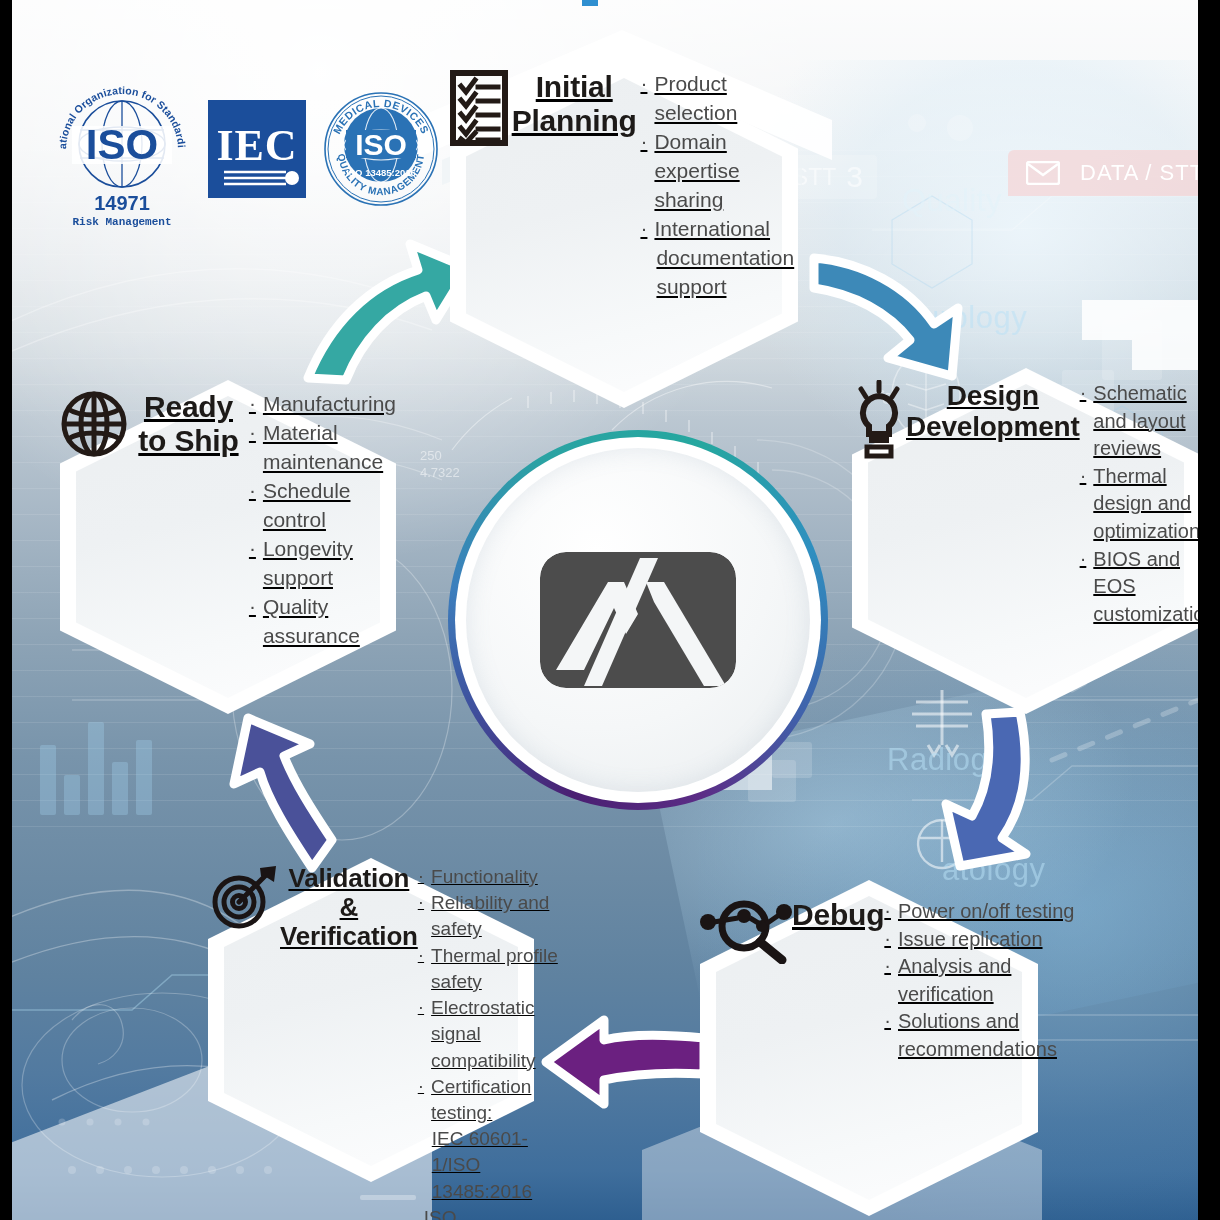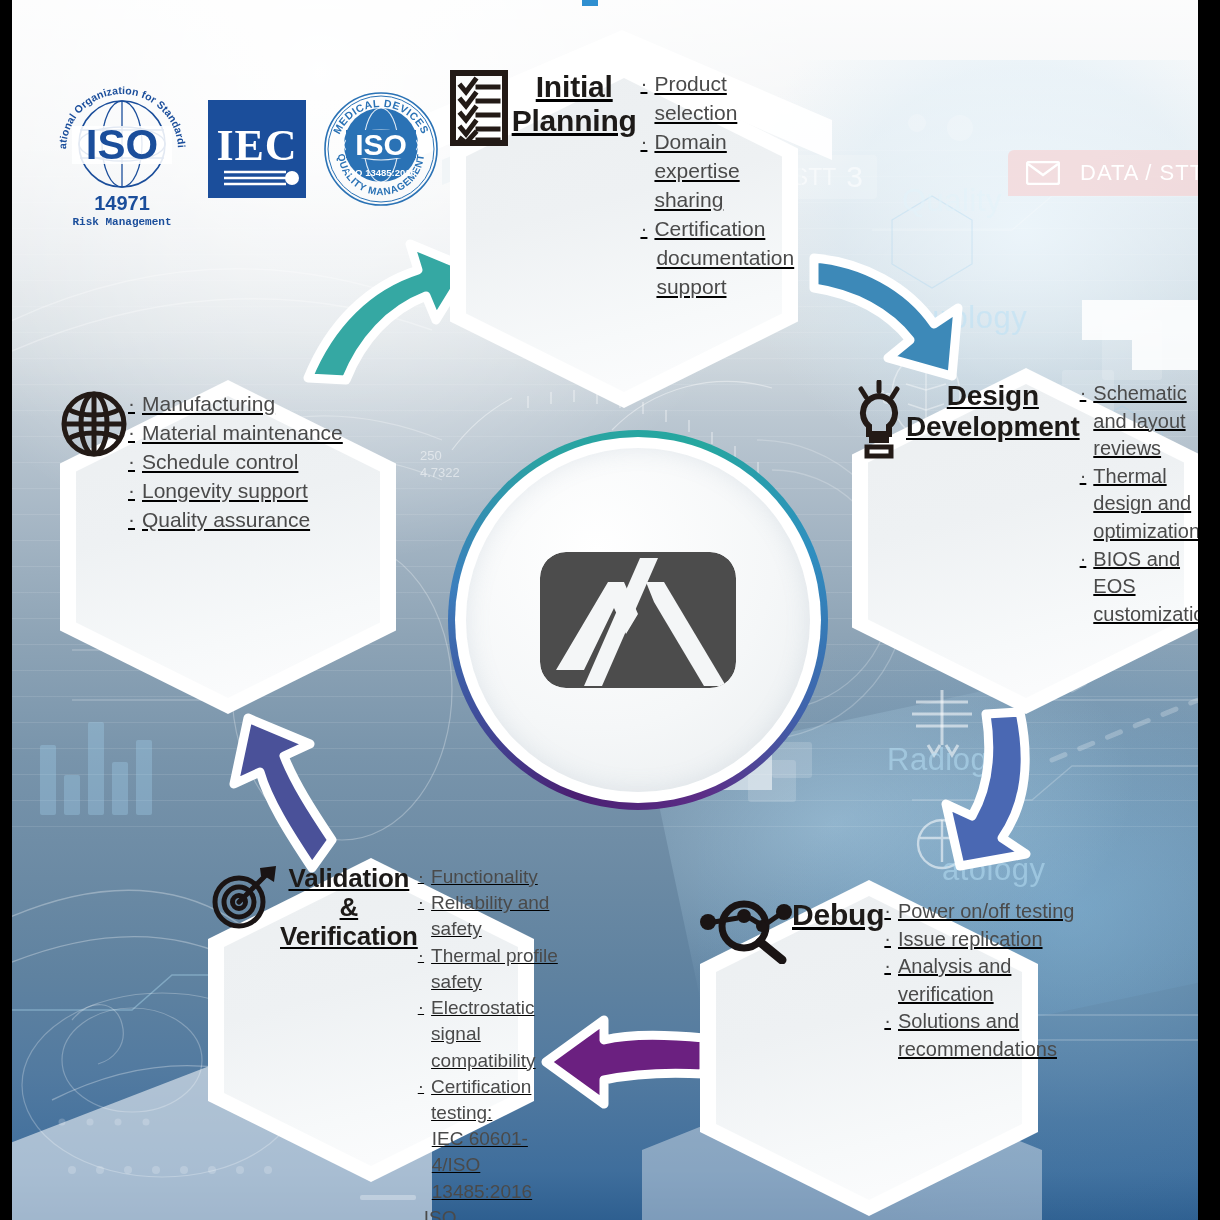--- a/index.html
+++ b/index.html
@@ -357,21 +357,21 @@
       <li>
           <span class="b">·</span>
           <span class="t">Product selection</span>
         </li>
       <li>
           <span class="b">·</span>
           <span class="t">Domain expertise sharing</span>
         </li>
       <li>
           <span class="b">·</span>
-          <span class="t">Certification</span>
+          <span class="t">International</span>
         </li>
       <li style="padding-left:16px;">
           <span class="t">documentation support</span>
         </li>
     </ul>
   </div>
 
   <div class="hex" style="left:840px; top:368px; width:348px; height:346px;">
     <div class="hex-inner"></div>
   </div>
@@ -477,21 +477,21 @@
         </li>
       <li>
           <span class="b">·</span>
           <span class="t">Electrostatic signal compatibility</span>
         </li>
       <li>
           <span class="b">·</span>
           <span class="t">Certification testing:</span>
         </li>
       <li style="padding-left:14px;">
-          <span class="t">IEC 60601-4/ISO 13485:2016</span>
+          <span class="t">IEC 60601-1/ISO 13485:2016</span>
         </li>
       <li style="padding-left:6px;">
           <span class="t">ISO 14971:2019/ISO 9001</span>
         </li>
     </ul>
   </div>
 
   <div class="hex" style="left:48px; top:380px; width:336px; height:334px;">
     <div class="hex-inner"></div>
   </div>
@@ -499,20 +499,21 @@
     <div class="hex-icon" style="margin-bottom:5px;">
       <svg width="68" height="68" viewBox="0 0 68 68">
         <circle cx="34" cy="34" r="30" fill="none" stroke="#231a16" stroke-width="5"></circle>
         <ellipse cx="34" cy="34" rx="13" ry="30" fill="none" stroke="#231a16" stroke-width="5"></ellipse>
         <path d="M34 4 L34 64" stroke="#231a16" stroke-width="5"></path>
         <path d="M4 34 L64 34" stroke="#231a16" stroke-width="5"></path>
         <path d="M8 19 C 20 27, 48 27, 60 19" fill="none" stroke="#231a16" stroke-width="5"></path>
         <path d="M8 49 C 20 41, 48 41, 60 49" fill="none" stroke="#231a16" stroke-width="5"></path>
       </svg>
     </div>
+    <div class="hex-title" style="font-size:30px; margin-bottom:9px;">Ready to Ship</div>
     <ul class="hex-list" style="font-size:21px; width:230px;">
       <li>
           <span class="b">·</span>
           <span class="t">Manufacturing</span>
         </li>
       <li>
           <span class="b">·</span>
           <span class="t">Material maintenance</span>
         </li>
       <li>

